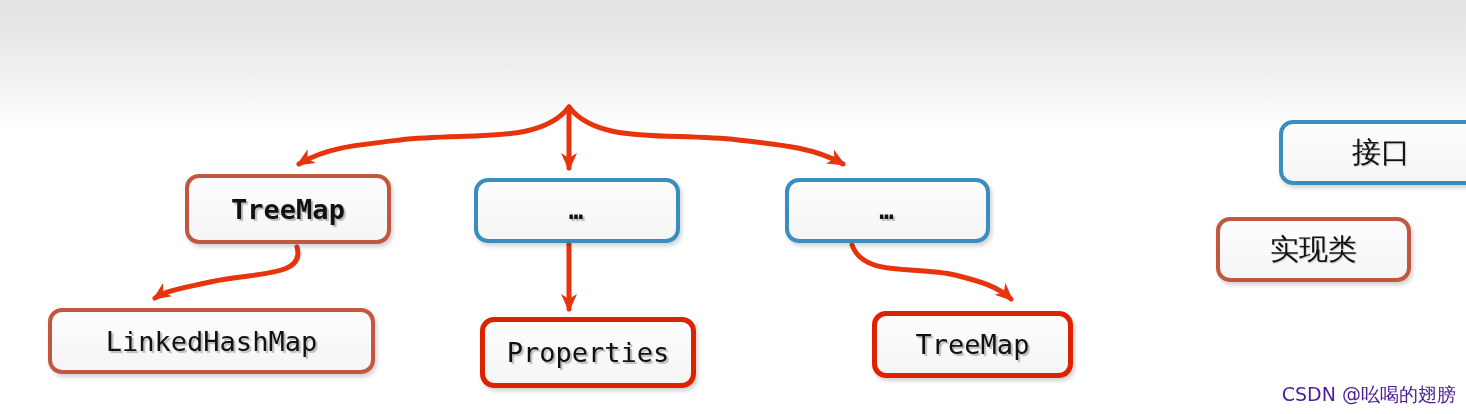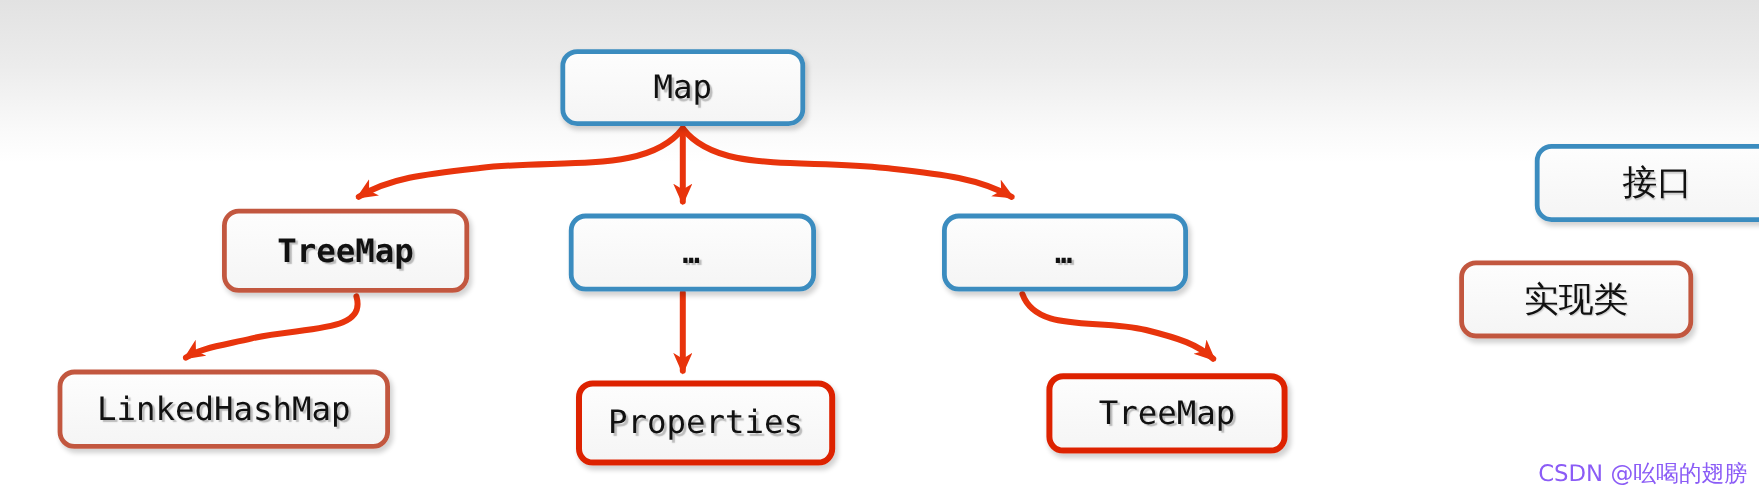--- a/index.html
+++ b/index.html
@@ -41,38 +41,38 @@
     font-family: "DejaVu Sans", "Liberation Sans", sans-serif;
     font-size: 29px;
     text-shadow: 1px 1px 1px rgba(130,130,130,0.4);
   }
   .node.ellipsis { font-size: 24px; font-weight: bold; letter-spacing: 2px; }
 
   #n-map           { left: 467px; top: 41px;  width: 204px; height: 64px; }
   #n-hashmap       { left: 185px; top: 174px; width: 206px; height: 70px; }
   #n-ellipsis-left { left: 474px; top: 178px; width: 206px; height: 65px; }
   #n-ellipsis-right{ left: 785px; top: 178px; width: 205px; height: 65px; }
-  #n-linkedhashmap { left: 48px;  top: 308px; width: 277px; height: 66px; }
+  #n-linkedhashmap { left: 48px;  top: 308px; width: 327px; height: 66px; }
   #n-properties    { left: 480px; top: 317px; width: 216px; height: 71px; }
   #n-treemap       { left: 872px; top: 311px; width: 201px; height: 67px; }
   #n-legend-interface      { left: 1279px; top: 120px; width: 204px; height: 65px; }
   #n-legend-implementation { left: 1216px; top: 217px; width: 195px; height: 65px; }
 
   svg.arrows {
     position: absolute;
     left: 0; top: 0;
     width: 1466px; height: 414px;
     z-index: 1;
   }
   .watermark {
     position: absolute;
     right: 10px;
     bottom: 6px;
     font-size: 19px;
-    color: #8b5cf6;
+    color: #4c1d95;
     text-shadow: 1px 1px 0 #ffffff;
     z-index: 3;
     font-family: "DejaVu Sans", "Liberation Sans", sans-serif;
   }
 </style>
 </head>
 <body>
 
 <div class="stage">
 
@@ -85,23 +85,20 @@
     <g stroke="#e8340c" stroke-width="5" fill="none" stroke-linecap="round">
       <path d="M 569 107 C 540 145, 470 132, 400 140 C 355 145, 325 148, 299 164" marker-end="url(#arrowhead)"></path>
       <path d="M 569 109 L 569 168" marker-end="url(#arrowhead)"></path>
       <path d="M 569 107 C 598 145, 668 132, 738 140 C 783 145, 815 148, 843 164" marker-end="url(#arrowhead)"></path>
       <path d="M 297 247 C 306 278, 252 272, 210 282 C 184 288, 167 290, 155 298" marker-end="url(#arrowhead)"></path>
       <path d="M 569 244 L 569 309" marker-end="url(#arrowhead)"></path>
       <path d="M 852 245 C 864 278, 915 265, 955 275 C 983 282, 998 287, 1011 299" marker-end="url(#arrowhead)"></path>
     </g>
   </svg>
 
-  <div class="node blue" id="n-map">
-    <span>Map</span>
-  </div>
 
   <div class="node orange bold" id="n-hashmap">
     <span>TreeMap</span>
   </div>
 
   <div class="node blue ellipsis" id="n-ellipsis-left">
     <span>…</span>
   </div>
 
   <div class="node blue ellipsis" id="n-ellipsis-right">

